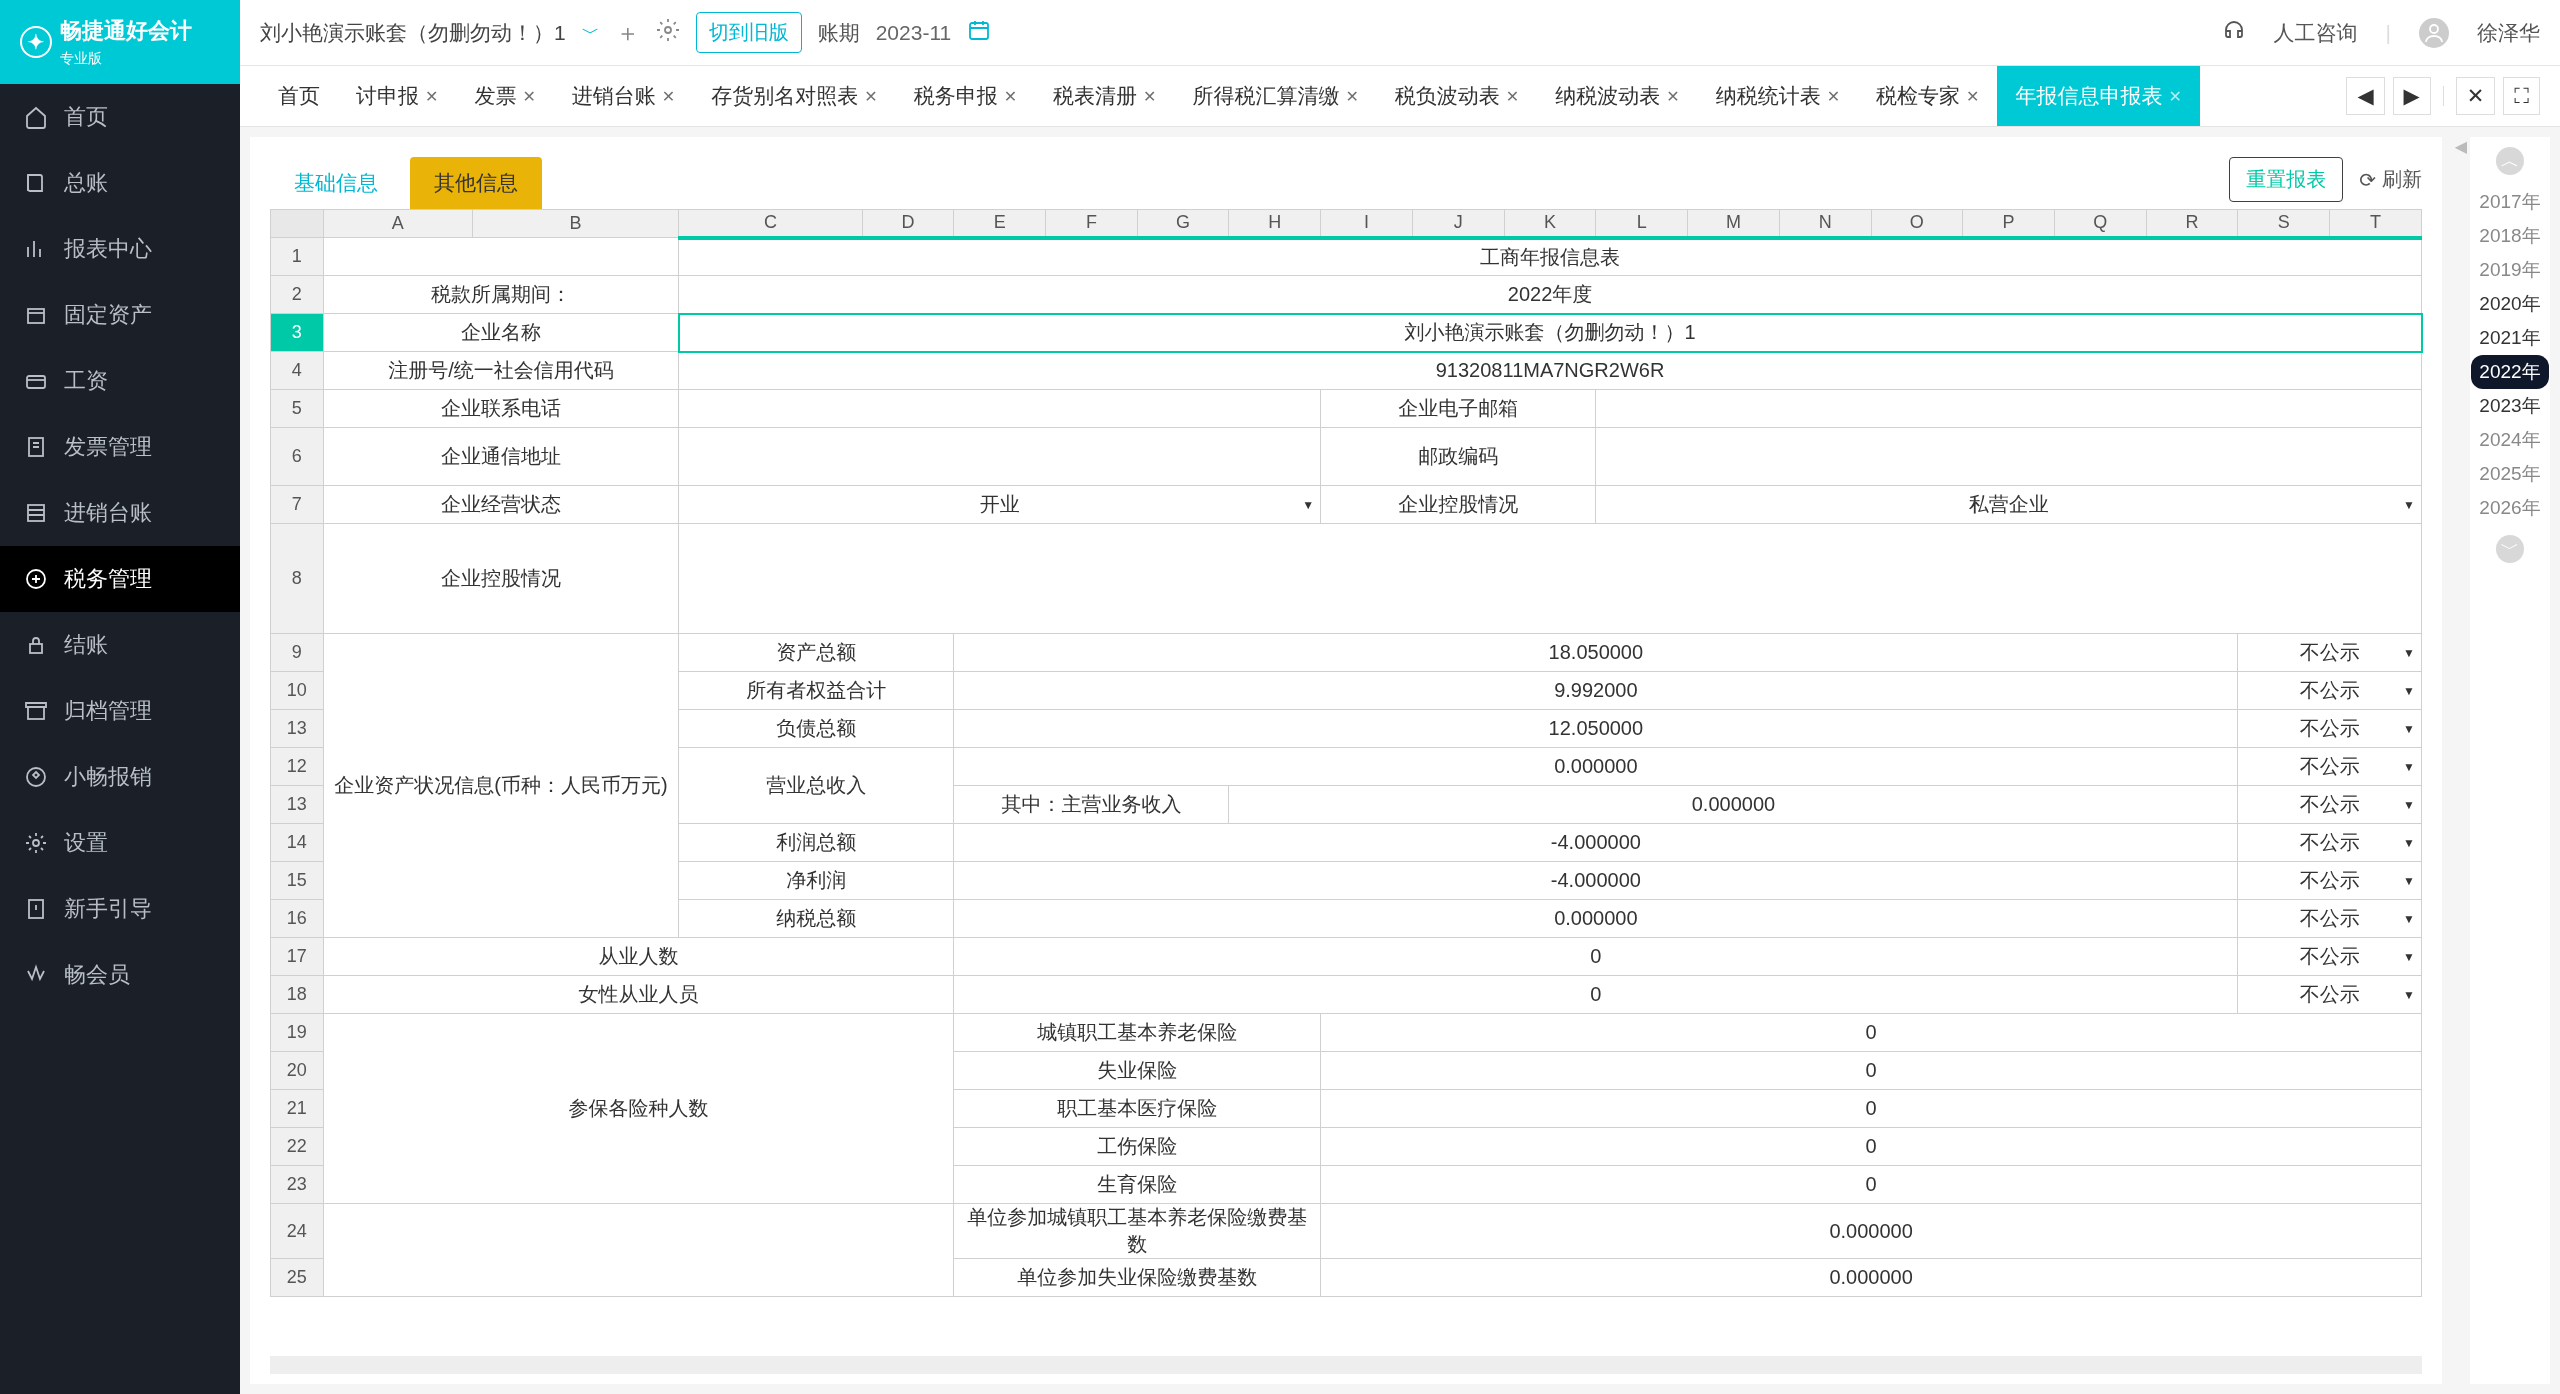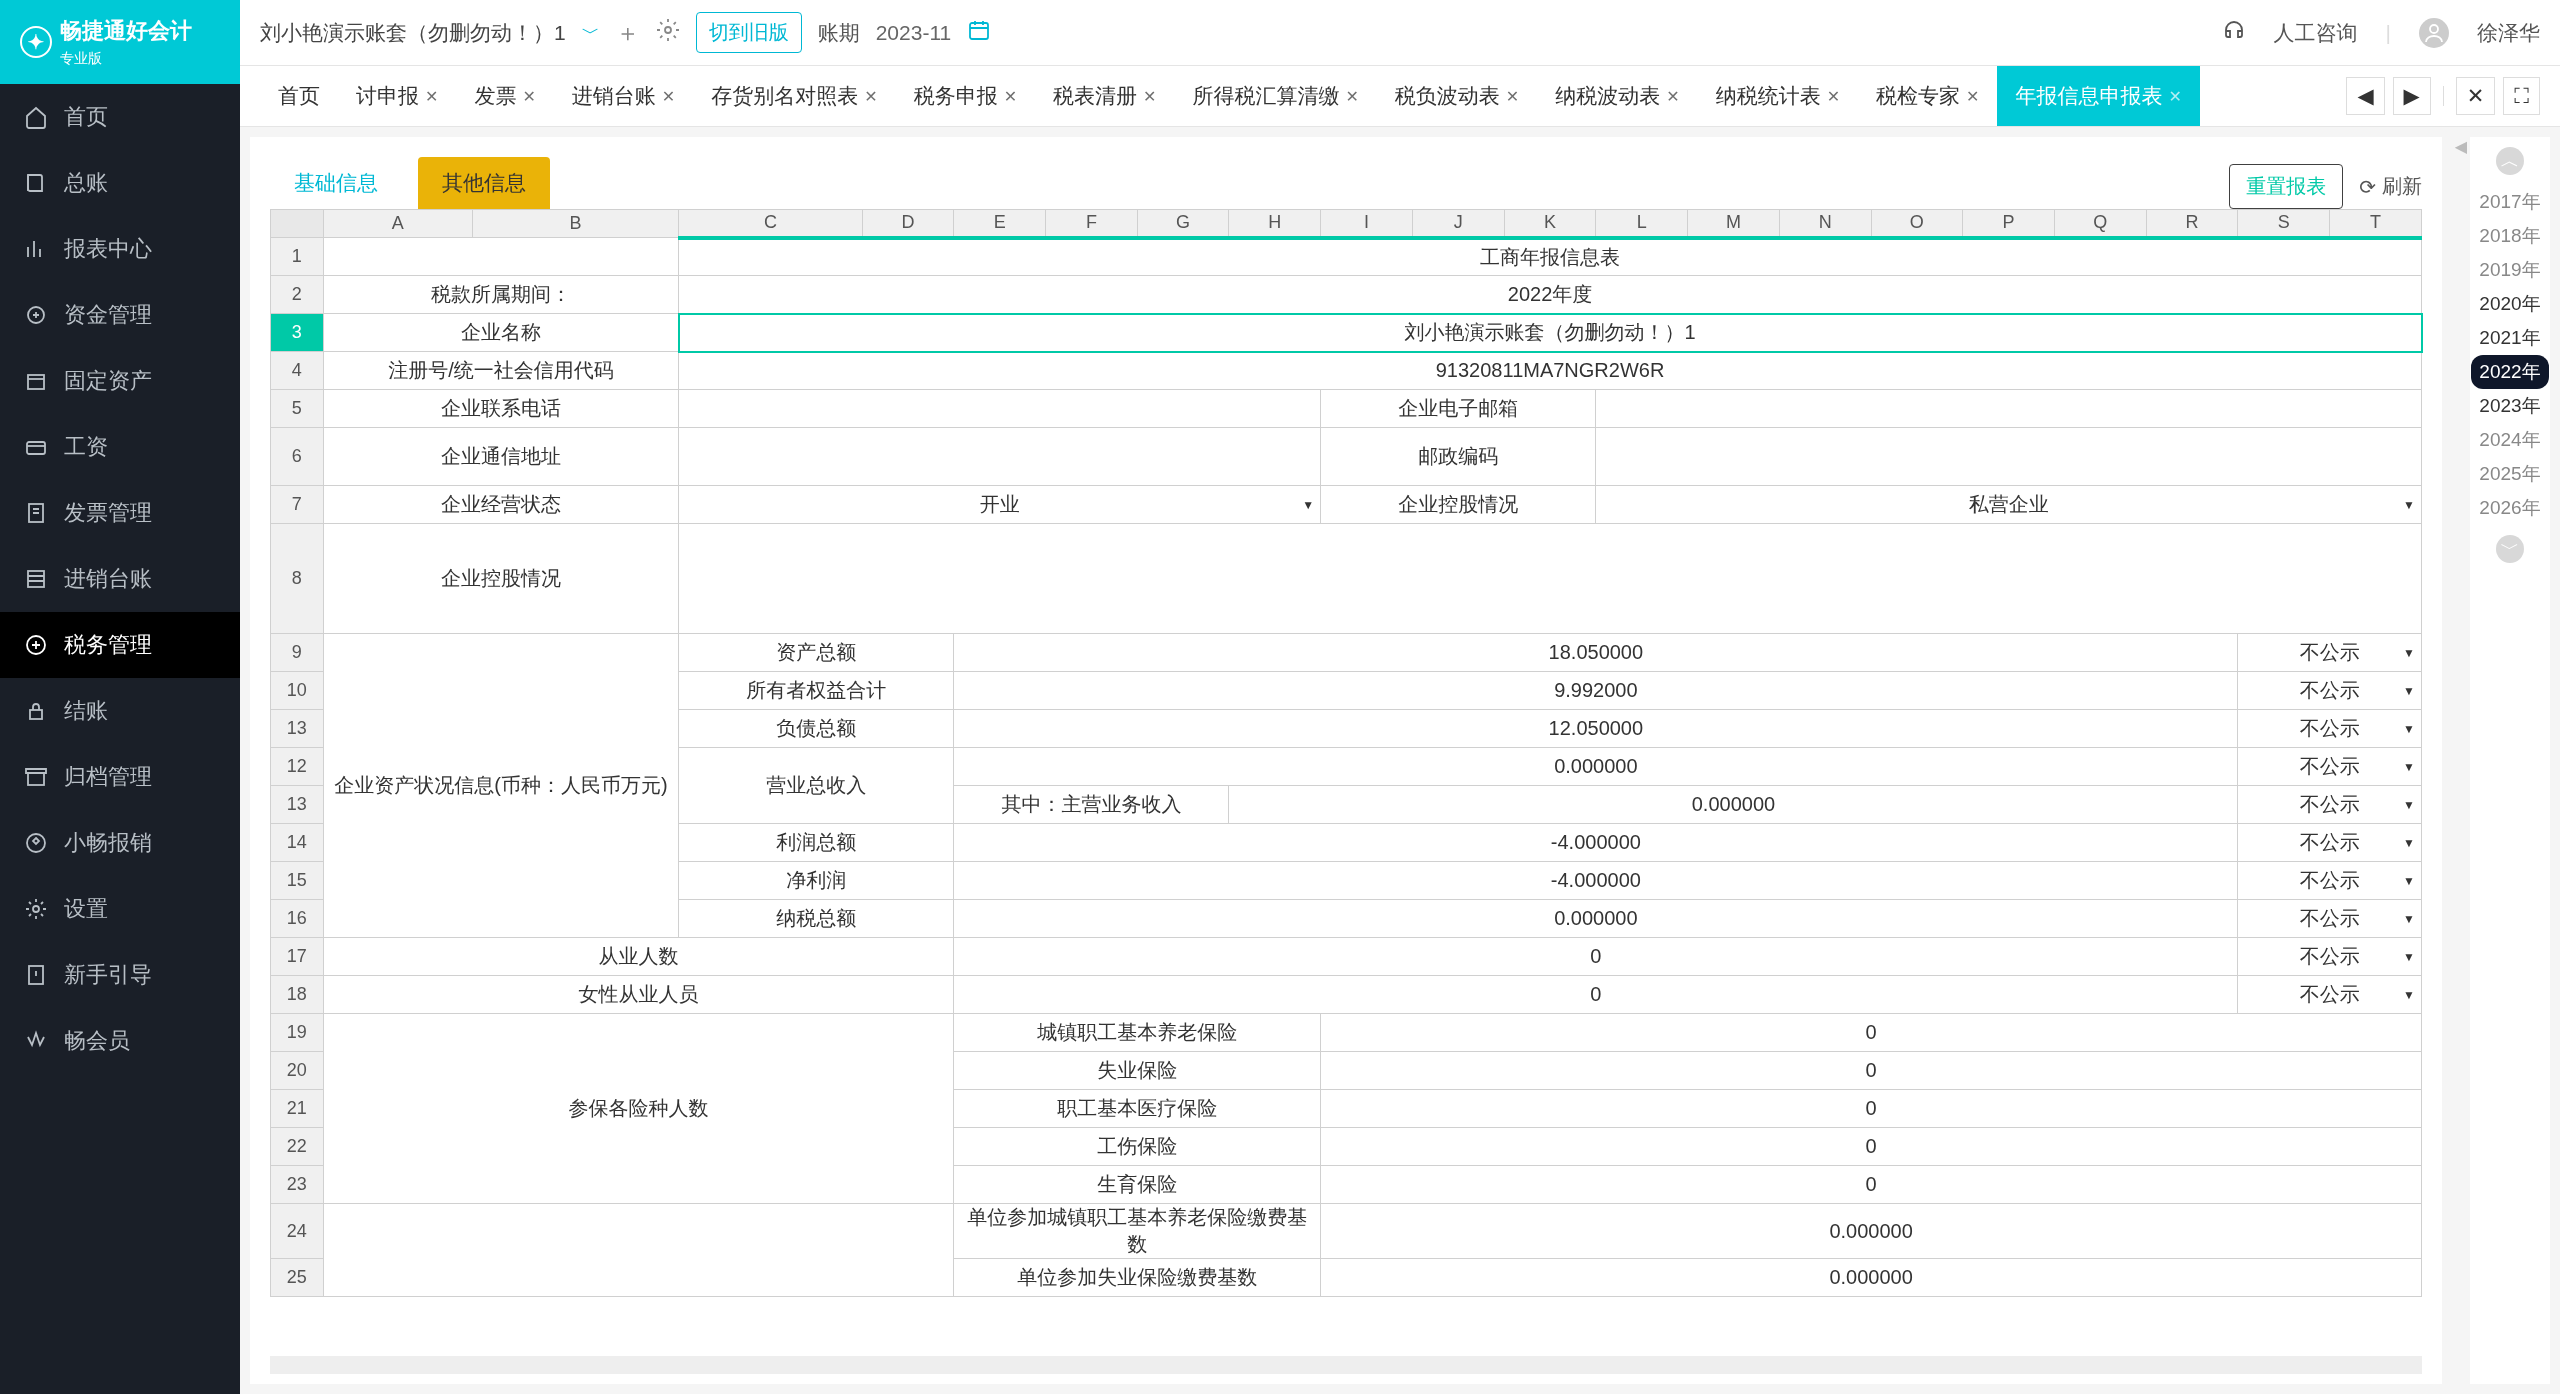--- a/index.html
+++ b/index.html
@@ -24,21 +24,21 @@
 .avatar { width: 30px; height: 30px; background: #ccc; border-radius: 50%; display: flex; align-items: center; justify-content: center; color: #fff; }
 .tabbar { display: flex; align-items: center; background: #fff; border-bottom: 1px solid #e5e5e5; padding: 0 20px; font-size: 21px; color: #333; }
 .tab { display: flex; align-items: center; gap: 6px; padding: 16px 18px; cursor: pointer; white-space: nowrap; }
 .tab.active { background: #00c9d6; color: #fff; }
 .tab .close { font-size: 16px; color: inherit; opacity: 0.7; }
 .tab-nav { margin-left: auto; display: flex; align-items: center; gap: 8px; }
 .tab-nav-btn { border: 1px solid #ddd; padding: 6px 10px; cursor: pointer; background: #fff; color: #333; }
 .tab-nav-sep { width: 1px; height: 20px; background: #ddd; margin: 0 4px; }
 .content { flex: 1; background: #f5f5f5; display: flex; overflow: hidden; }
 .sheet-area { flex: 1; display: flex; flex-direction: column; margin: 10px; background: #fff; overflow: hidden; }
-.sheet-tabs { display: flex; align-items: flex-end; padding: 20px 20px 0 20px; gap: 16px; }
+.sheet-tabs { display: flex; align-items: flex-start; padding: 20px 20px 0 20px; gap: 8px; }
 .sheet-tab { padding: 12px 24px; font-size: 21px; cursor: pointer; background: #eab308; color: #333; border-radius: 4px 4px 0 0; }
 .sheet-tab.active { background: #fff; color: #00b8d4; }
 .sheet-actions { margin-left: auto; display: flex; gap: 16px; align-items: center; }
 .reset-btn { border: 1px solid #404040; color: #00c9a7; padding: 8px 16px; border-radius: 4px; cursor: pointer; font-size: 20px; }
 .refresh-btn { color: #555; cursor: pointer; font-size: 20px; display: flex; align-items: center; gap: 6px; }
 .grid-wrap { flex: 1; overflow: auto; position: relative; padding: 0 20px 20px 20px; }
 table.grid { border-collapse: collapse; width: 100%; table-layout: fixed; font-size: 20px; color: #333; }
 table.grid th, table.grid td { border: 1px solid #d0d0d0; height: 38px; padding: 0 8px; text-align: center; background: #fff; }
 table.grid th { background: #f0f0f0; font-weight: normal; color: #555; height: 28px; font-size: 18px; }
 table.grid th.corner { width: 40px; background: #e8e8e8; }
@@ -94,29 +94,20 @@
           <span class="icon">
             <svg viewBox="0 0 24 24">
               <path d="M4 20V10m6 10V4m6 16v-8"></path>
             </svg>
           </span>
           <span>报表中心</span>
         </div>
         <div class="nav-item">
           <span class="icon">
             <svg viewBox="0 0 24 24">
-              <circle cx="12" cy="12" r="8"></circle>
-              <path d="M9 12h6M12 9v6"></path>
-            </svg>
-          </span>
-          <span>资金管理</span>
-        </div>
-        <div class="nav-item">
-          <span class="icon">
-            <svg viewBox="0 0 24 24">
               <rect x="4" y="6" width="16" height="14"></rect>
               <path d="M4 10h16"></path>
             </svg>
           </span>
           <span>固定资产</span>
         </div>
         <div class="nav-item">
           <span class="icon">
             <svg viewBox="0 0 24 24">
               <rect x="3" y="7" width="18" height="12" rx="2"></rect>

